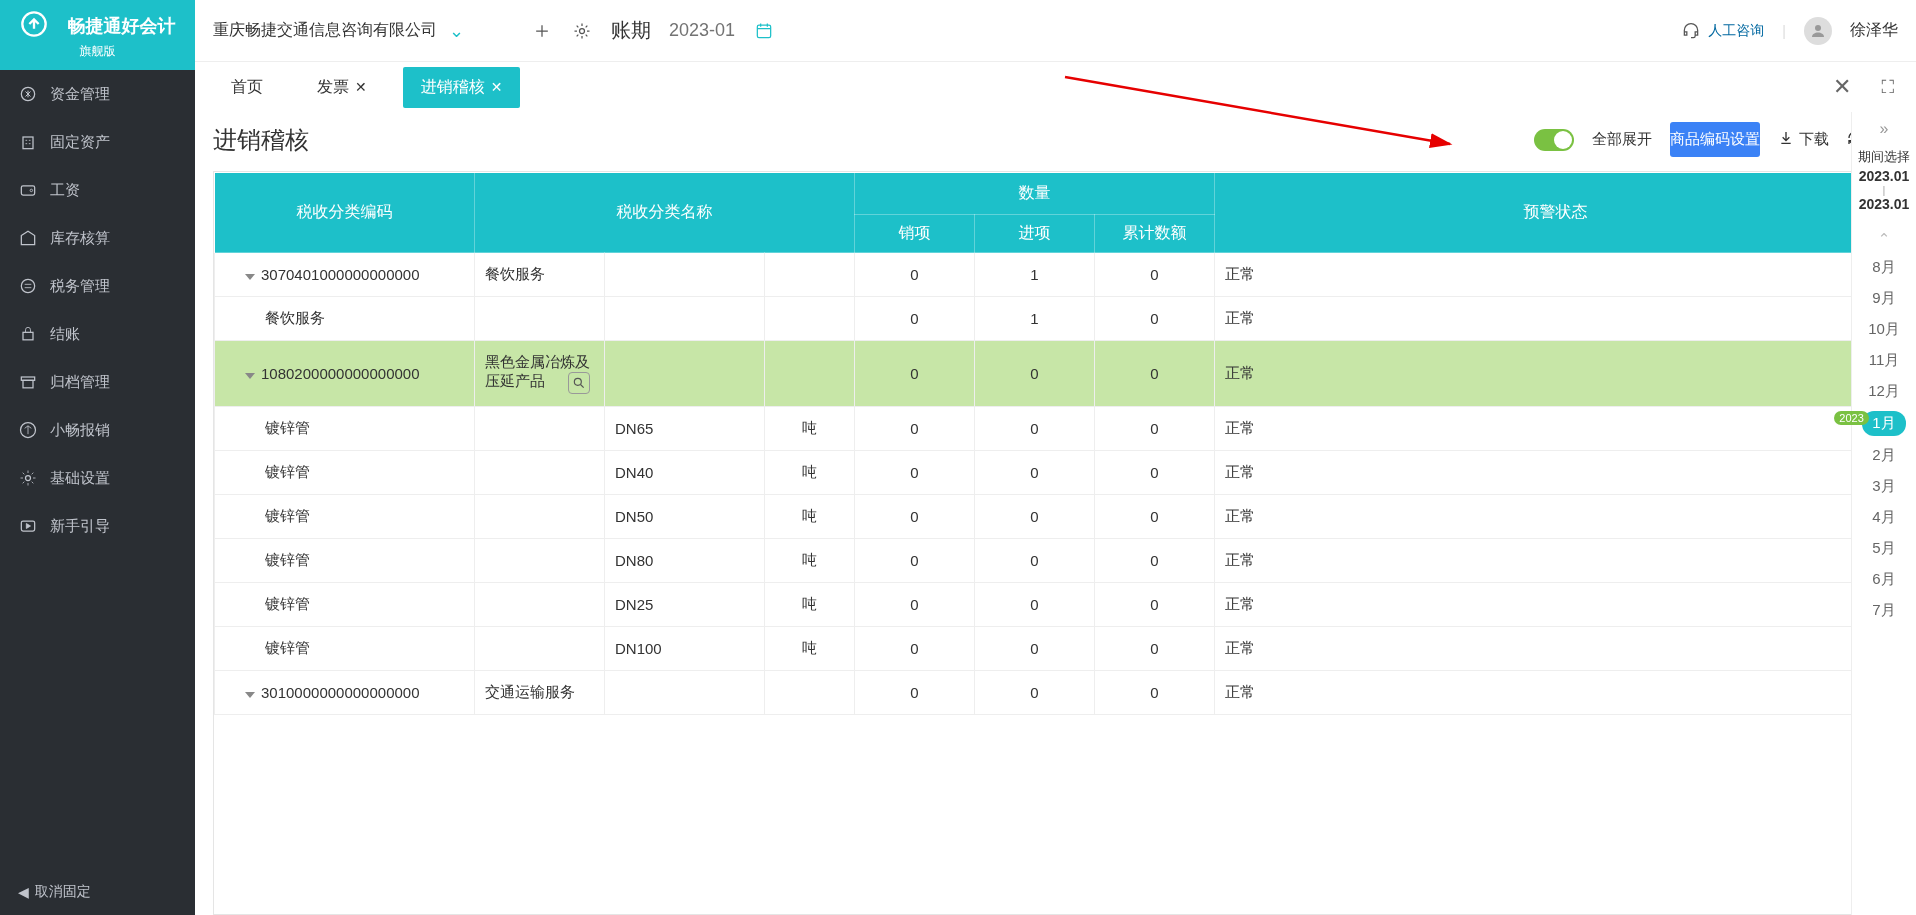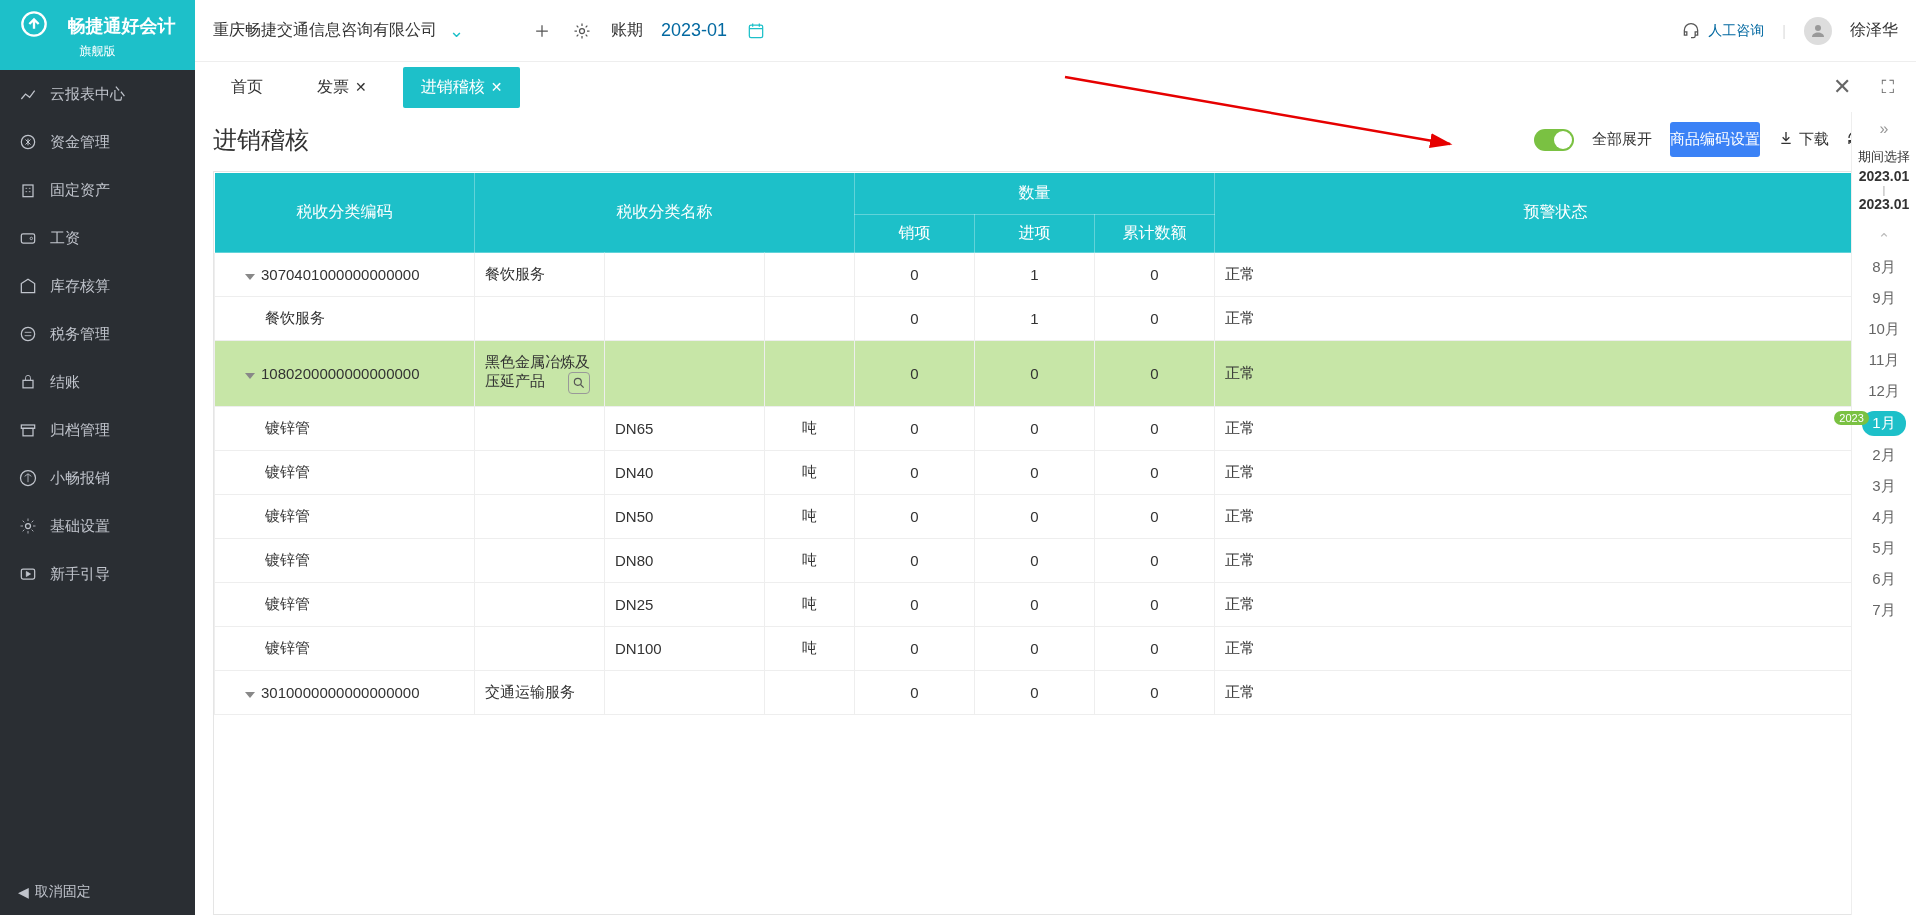--- a/index.html
+++ b/index.html
@@ -16,22 +16,22 @@
     .menu-item.active { background: #000; color: #fff; }
     .menu-item .mi-icon { width: 20px; height: 20px; display: flex; align-items: center; justify-content: center; }
     .menu-item .mi-icon svg { width: 20px; height: 20px; stroke: currentColor; fill: none; }
     .sidebar-footer { padding: 14px 18px; display: flex; align-items: center; gap: 6px; cursor: pointer; font-size: 14px; }
     .main { flex: 1; display: flex; flex-direction: column; min-width: 0; position: relative; }
     .topbar { height: 62px; display: flex; align-items: center; padding: 0 18px; border-bottom: 1px solid #eee; gap: 18px; }
     .company-select { display: flex; align-items: center; gap: 12px; font-size: 16px; cursor: pointer; min-width: 300px; }
     .chev-down { color: #1dc0c9; font-size: 18px; }
     .tb-icon { width: 22px; height: 22px; display: flex; align-items: center; justify-content: center; cursor: pointer; color: #555; }
     .tb-icon svg { width: 20px; height: 20px; stroke: currentColor; fill: none; stroke-width: 1.5; }
-    .period-label { font-size: 16px; color: #333; }
-    .period-value { font-size: 18px; color: #0369a1; }
+    .period-label { font-size: 20px; color: #333; }
+    .period-value { font-size: 18px; color: #737373; }
     .period-cal { color: #1dc0c9; }
     .spacer { flex: 1; }
     .consult { display: flex; align-items: center; gap: 6px; cursor: pointer; color: #0369a1; }
     .avatar { width: 28px; height: 28px; border-radius: 50%; background: #ddd; display: flex; align-items: center; justify-content: center; }
     .username { font-size: 16px; }
     .tabsbar { height: 50px; display: flex; align-items: center; padding: 0 18px; gap: 18px; position: relative; }
     .tab { padding: 10px 18px; font-size: 16px; cursor: pointer; display: flex; align-items: center; gap: 6px; }
     .tab .close { font-size: 14px; }
     .tab.active { background: #1dc0c9; color: #fff; border-radius: 2px; }
     .tab-close-all { margin-left: auto; font-size: 22px; cursor: pointer; color: #666; padding: 0 8px; }
@@ -82,28 +82,20 @@
             </svg>
         </span>
         <span class="logo-text">畅捷通好会计</span>
       </div>
       <div class="logo-sub">旗舰版</div>
     </div>
     <div class="menu">
       <div class="menu-item">
           <span class="mi-icon">
             <svg viewBox="0 0 24 24">
-              <path d="M4 18 L9 12 L14 16 L20 8" stroke-width="1.5"></path>
-            </svg>
-          </span>
-          <span>云报表中心</span>
-        </div>
-      <div class="menu-item">
-          <span class="mi-icon">
-            <svg viewBox="0 0 24 24">
               <circle cx="12" cy="12" r="8" stroke-width="1.5"></circle>
               <path d="M9 9 L15 15 M15 9 L9 15 M12 8 V16" stroke-width="1.2"></path>
             </svg>
           </span>
           <span>资金管理</span>
         </div>
       <div class="menu-item">
           <span class="mi-icon">
             <svg viewBox="0 0 24 24">
               <rect x="6" y="6" width="12" height="14" stroke-width="1.5"></rect>

